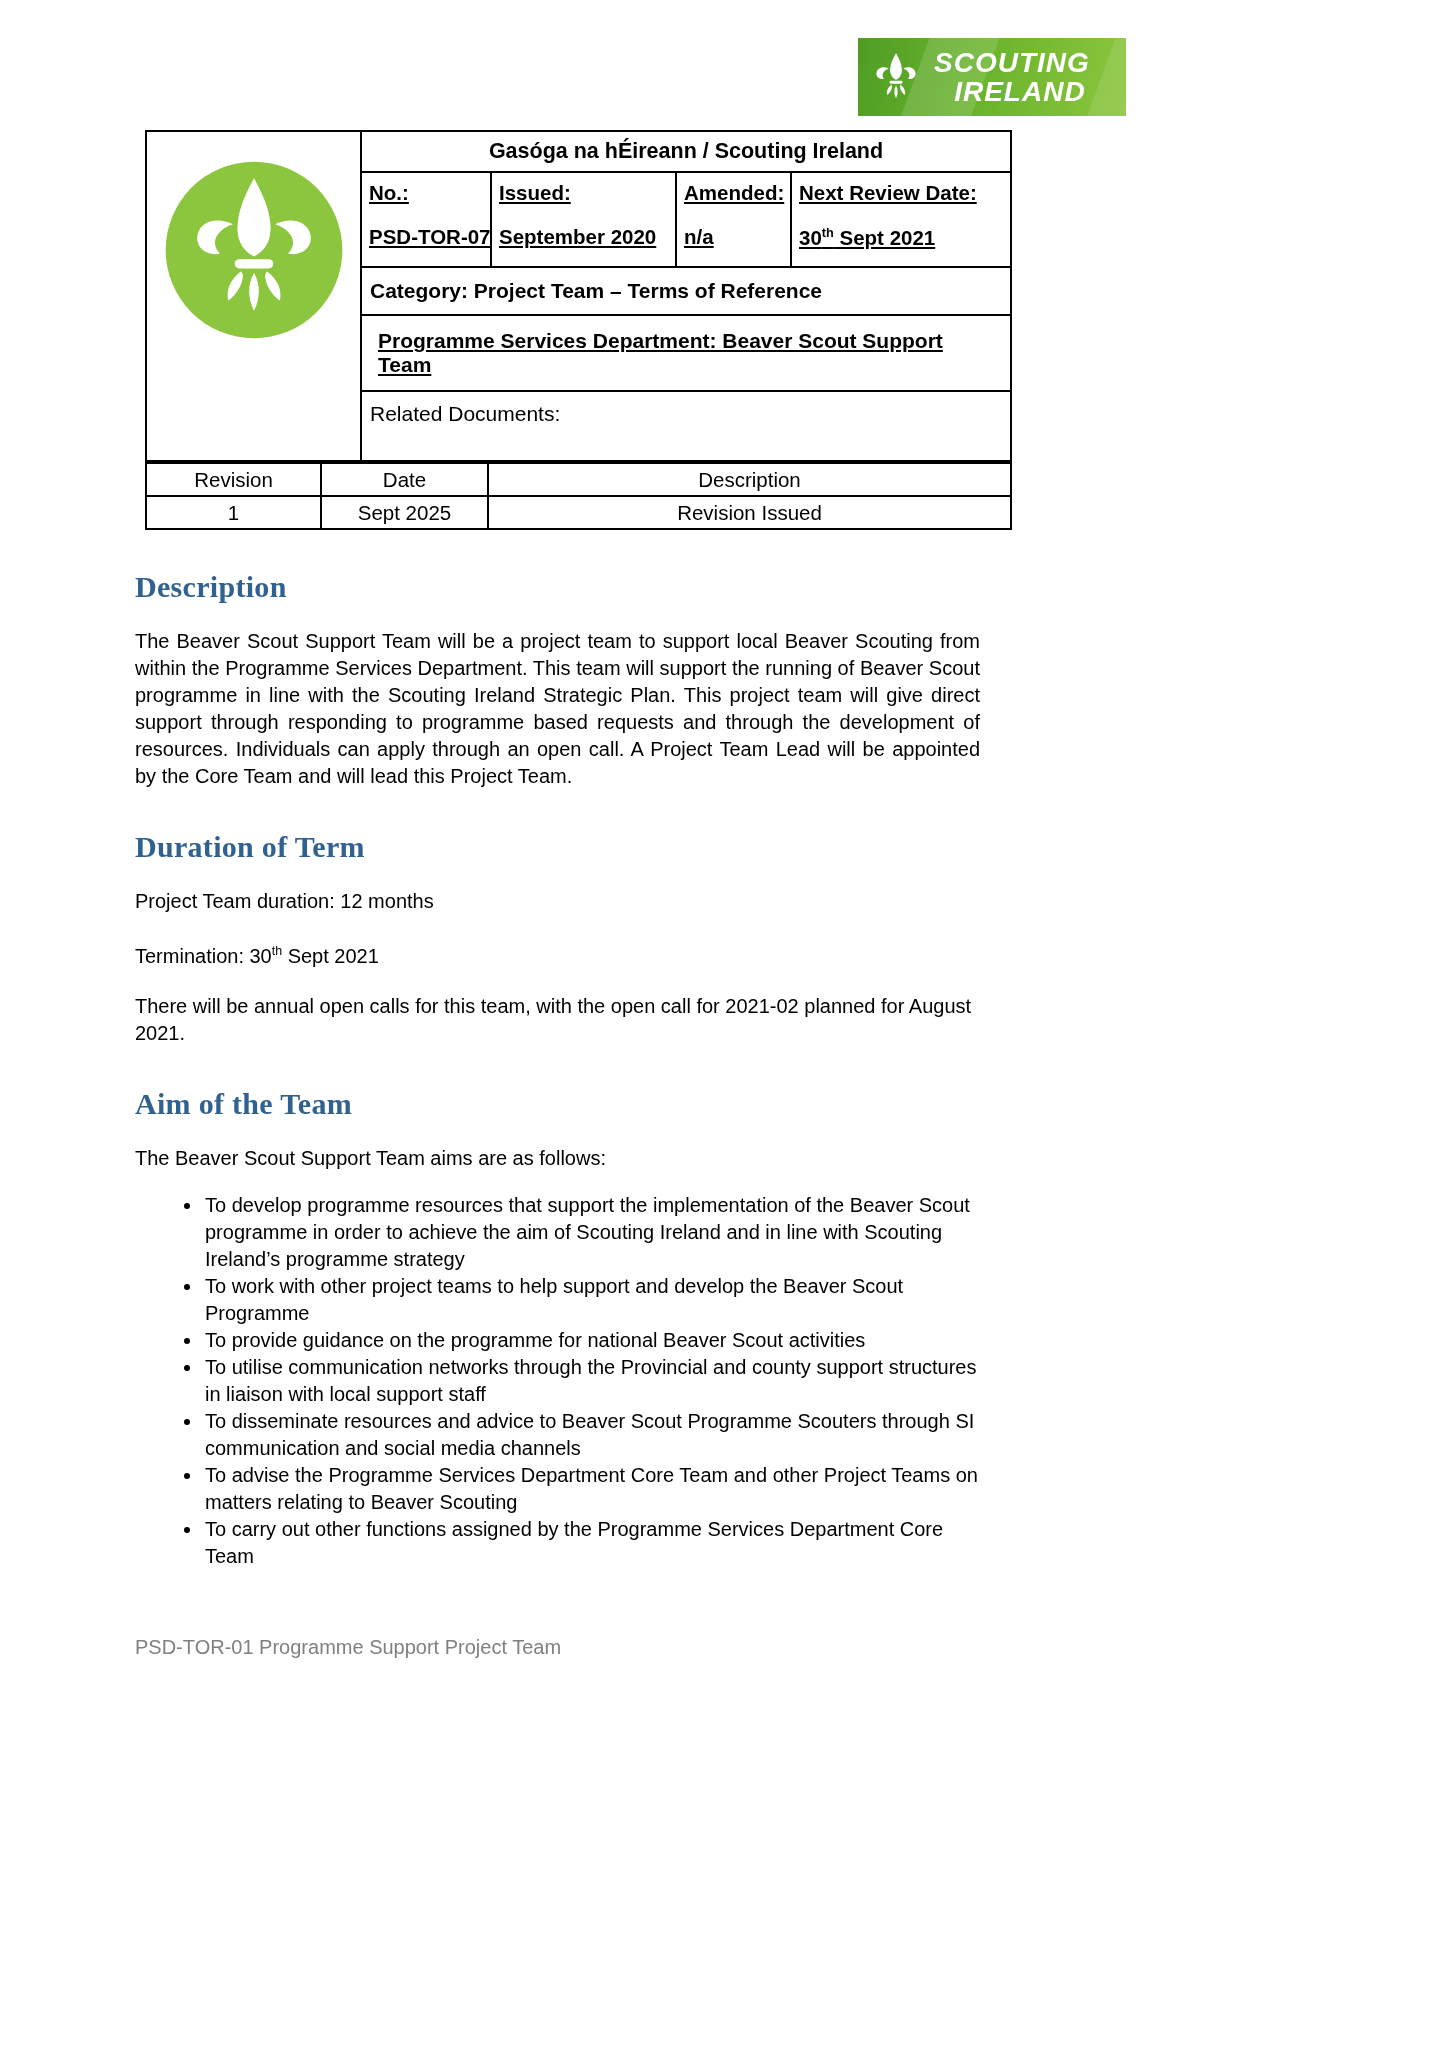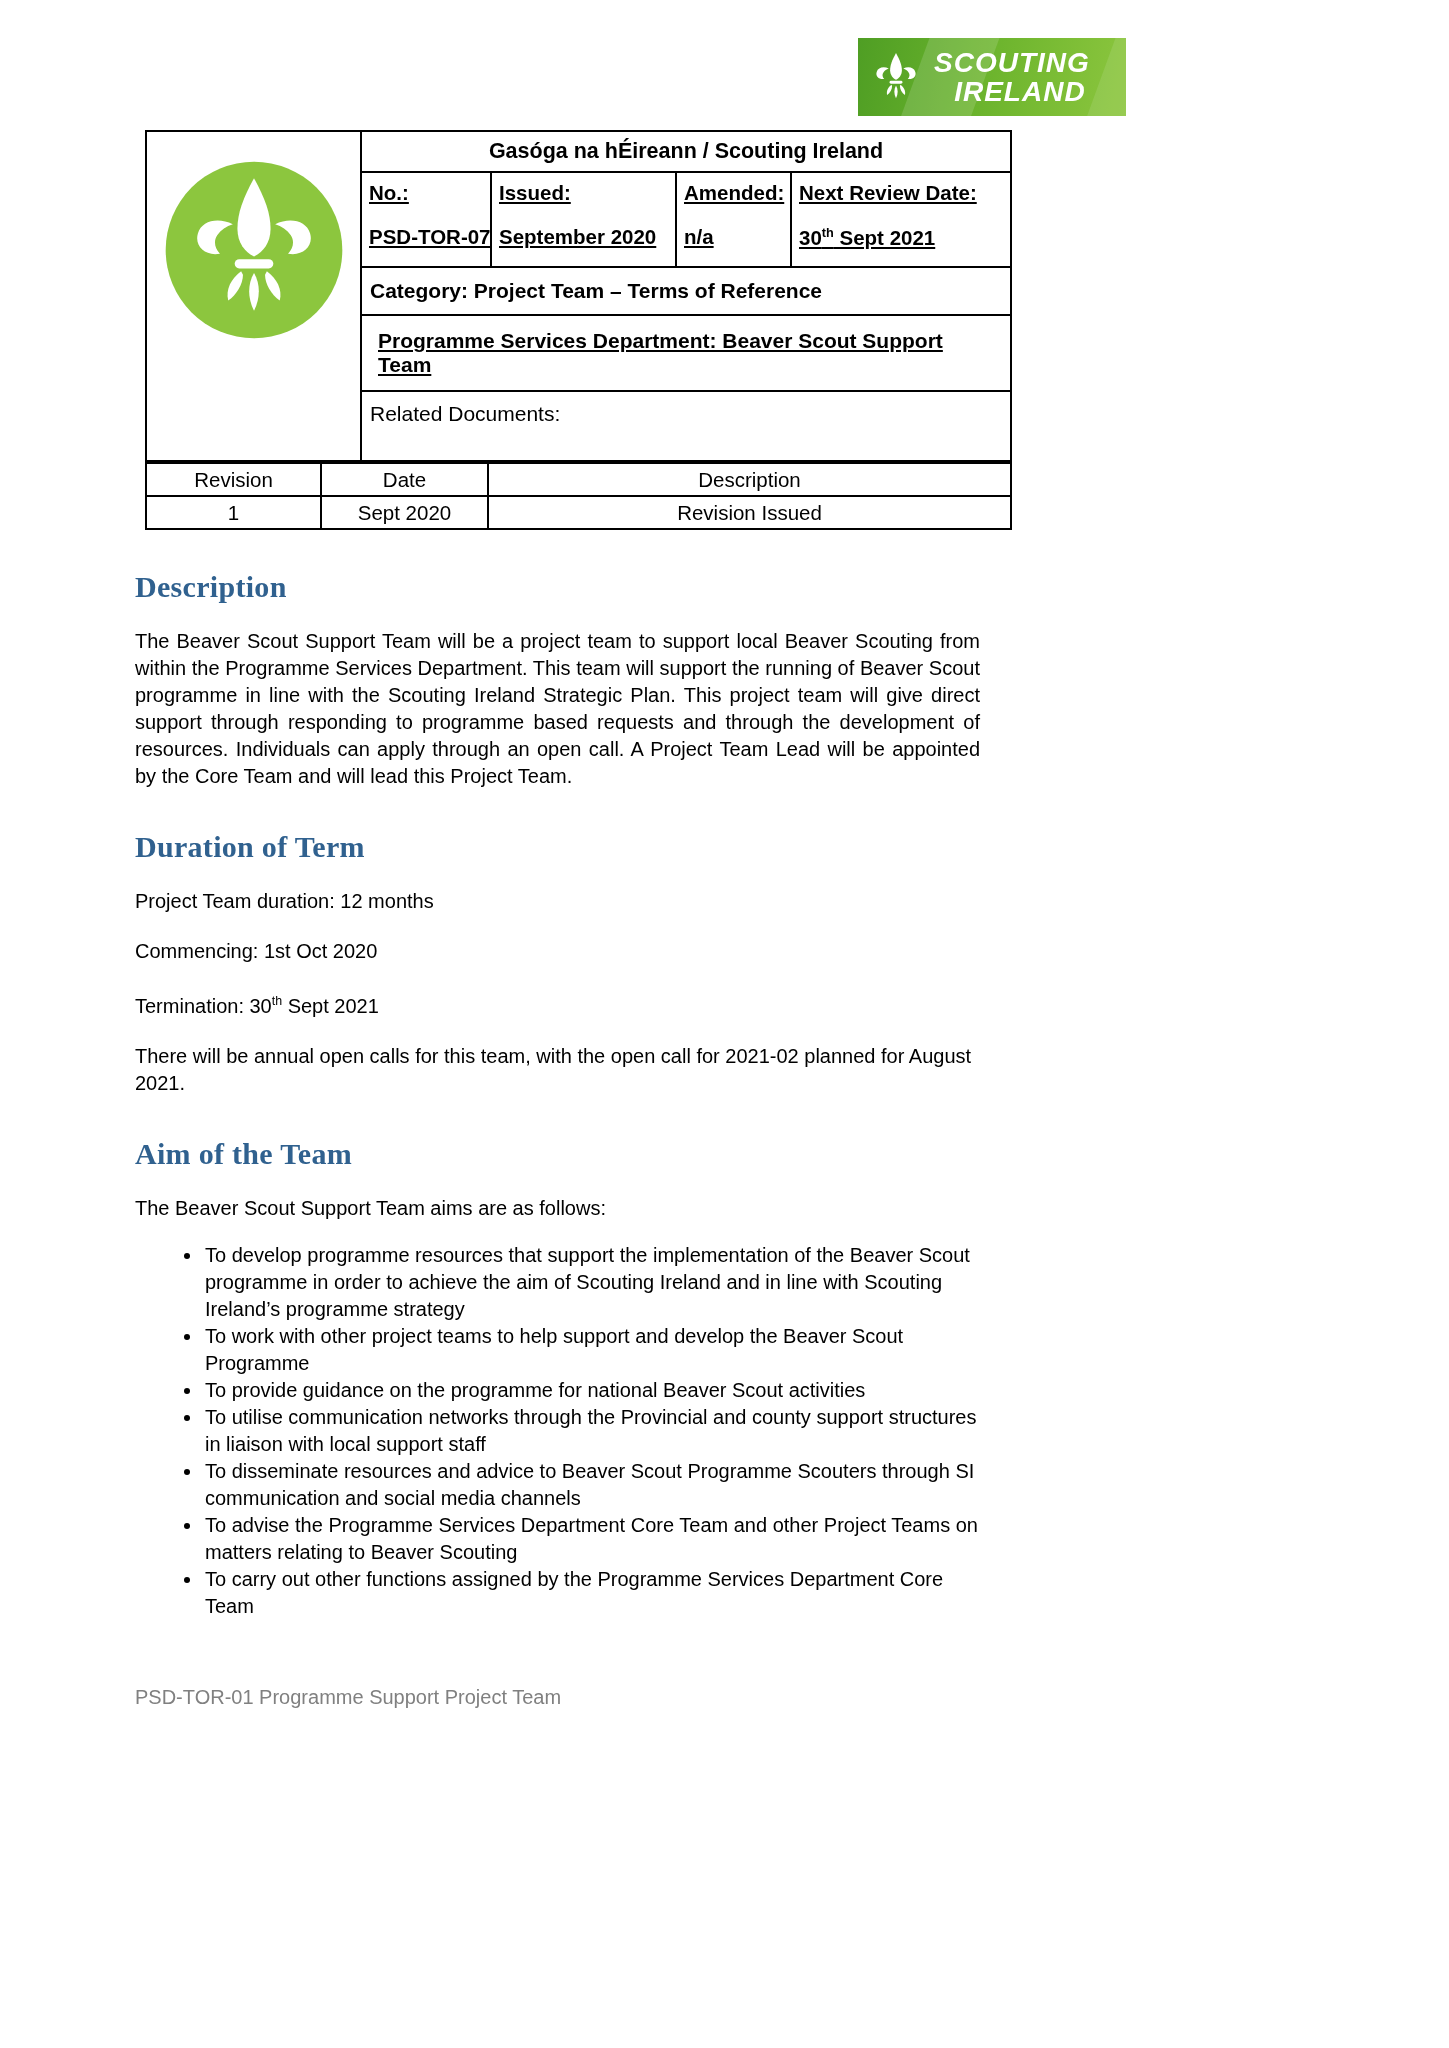--- a/index.html
+++ b/index.html
@@ -231,32 +231,31 @@
           <col style="width:523px">
       </colgroup>
       <tbody>
         <tr>
           <td>Revision</td>
           <td>Date</td>
           <td>Description</td>
         </tr>
         <tr>
           <td>1</td>
-          <td>Sept 2020</td>
+          <td>Sept 2025</td>
           <td>Revision Issued</td>
         </tr>
       </tbody>
     </table>
 
     <h1 class="heading">Description</h1>
     <p class="body-just">The Beaver Scout Support Team will be a project team to support local Beaver Scouting from within the Programme Services Department. This team will support the running of Beaver Scout programme in line with the Scouting Ireland Strategic Plan. This project team will give direct support through responding to programme based requests and through the development of resources. Individuals can apply through an open call. A Project Team Lead will be appointed by the Core Team and will lead this Project Team.</p>
 
     <h1 class="heading">Duration of Term</h1>
     <p class="line"><span class="b">Project Team duration:</span> <span>12 months</span></p>
-    <p class="line"><span class="b">Commencing:</span> <span>1st Oct 2020</span></p>
     <p class="line"><span class="b">Termination:</span> <span><span>30</span><sup>th</sup><span> Sept 2021</span></span></p>
     <p class="line">There will be annual open calls for this team, with the open call for 2021-02 planned for August 2021.</p>
 
     <h1 class="heading">Aim of the Team</h1>
     <p class="line">The Beaver Scout Support Team aims are as follows:</p>
     <ul class="aims">
       <li>To develop programme resources that support the implementation of the Beaver Scout programme in order to achieve the aim of Scouting Ireland and in line with Scouting Ireland’s programme strategy</li>
       <li>To work with other project teams to help support and develop the Beaver Scout Programme</li>
       <li>To provide guidance on the programme for national Beaver Scout activities</li>
       <li>To utilise communication networks through the Provincial and county support structures in liaison with local support staff</li>

